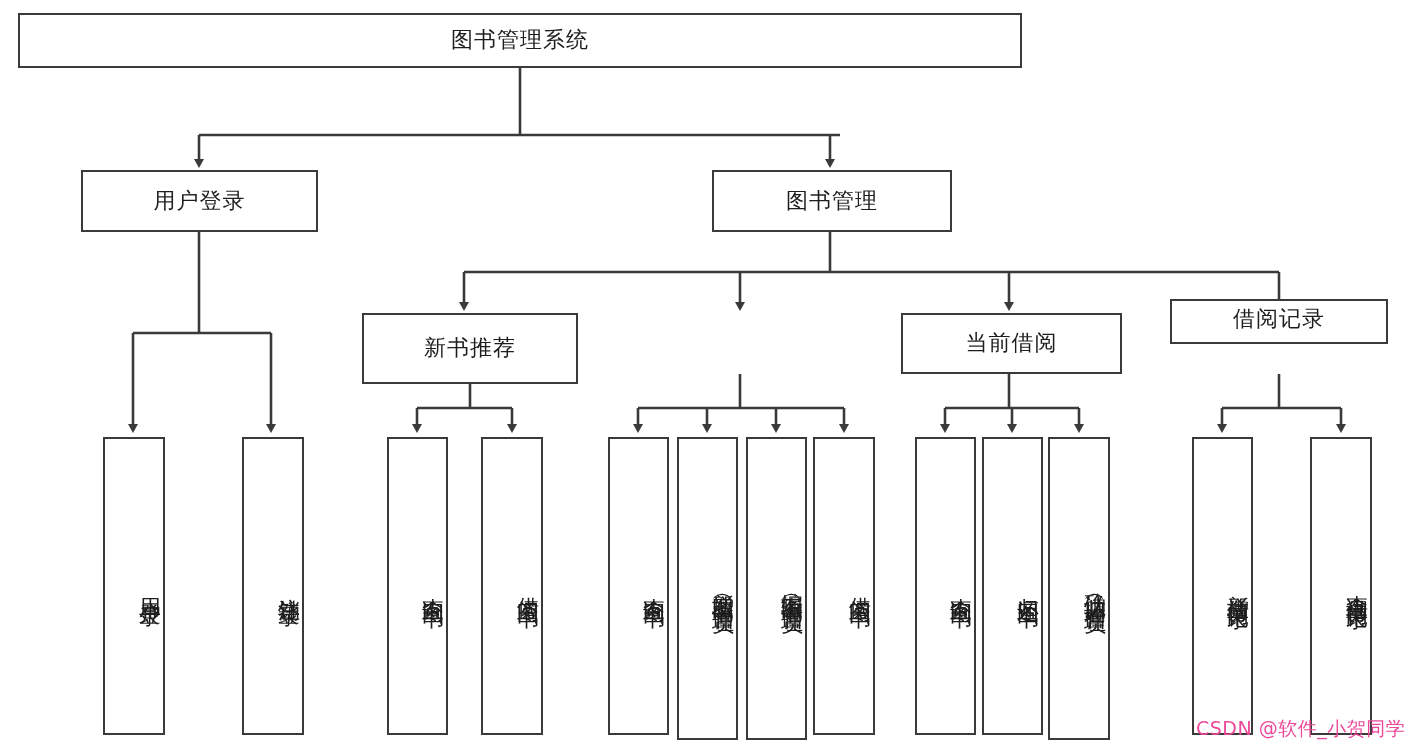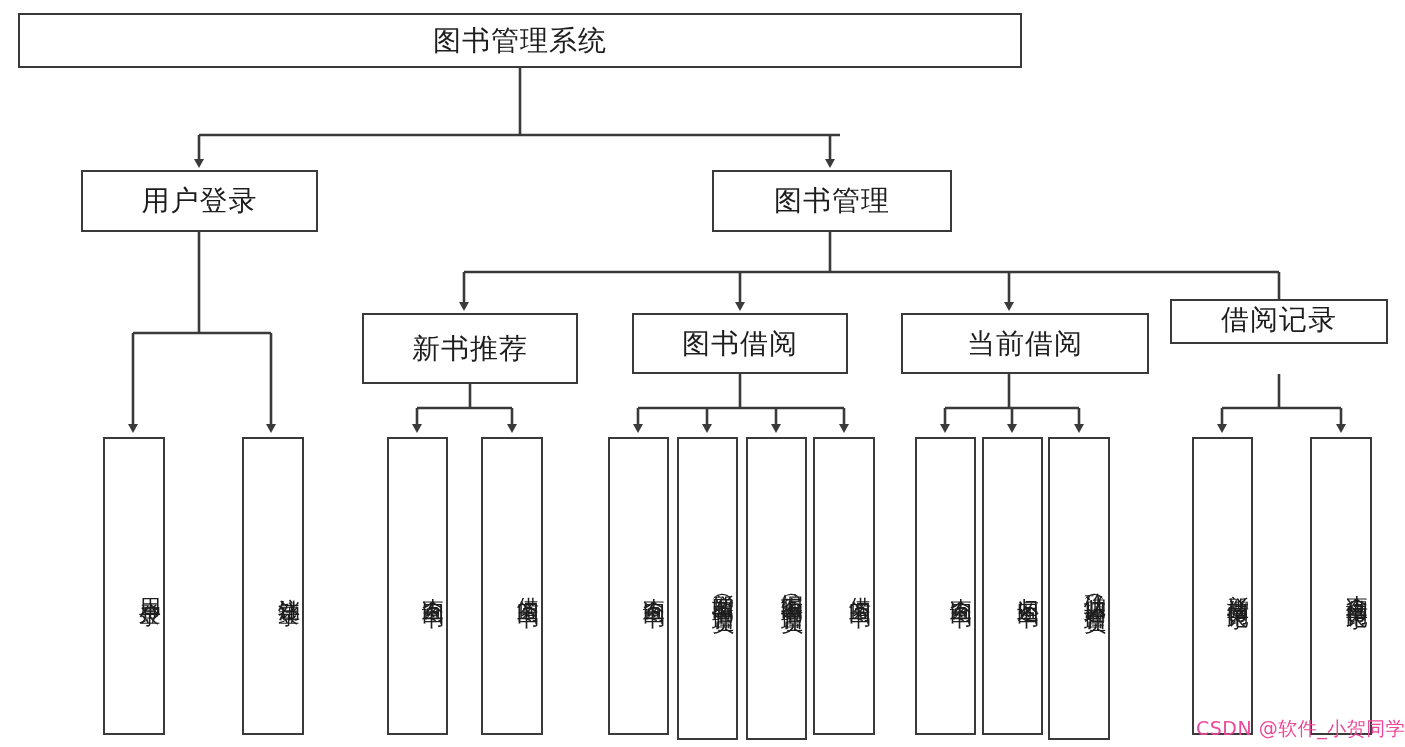--- a/index.html
+++ b/index.html
@@ -22,21 +22,21 @@
     box-sizing: border-box;
     border: 2.5px solid #3a3a3a;
     background: #ffffff;
     display: flex;
     align-items: center;
     justify-content: center;
     color: #1d1d1d;
     text-align: center;
   }
   .node.horiz {
-    font-size: 28px;
+    font-size: 22px;
     letter-spacing: 1px;
     line-height: 1.2;
   }
   .node.vert {
     writing-mode: vertical-rl;
     text-orientation: upright;
     font-size: 22px;
     letter-spacing: 3px;
     line-height: 1.15;
     padding: 6px 0;
@@ -128,25 +128,22 @@
   </div>
 
   <div class="node horiz" style="left:712px; top:170px; width:240px; height:62px;">
     <span>图书管理</span>
   </div>
 
   <div class="node horiz" style="left:362px; top:313px; width:216px; height:71px;">
     <span>新书推荐</span>
   </div>
 
-  <div class="node horiz" style="left:632px; top:313px; width:216px; height:61px;">
-    <span>图书借阅</span>
-  </div>
-
-  <div class="node horiz" style="left:901px; top:313px; width:248px; height:61px;">
+
+  <div class="node horiz" style="left:901px; top:313px; width:221px; height:61px;">
     <span>当前借阅</span>
   </div>
 
   <div class="node horiz" style="left:1170px; top:299px; width:218px; height:45px;font-family:Liberation Mono, monospace;">
     <span>借阅记录</span>
   </div>
 
   <div class="node vert" style="left:103px; top:437px; width:62px; height:298px;">
     <span class="vtext">用户登录</span>
   </div>

